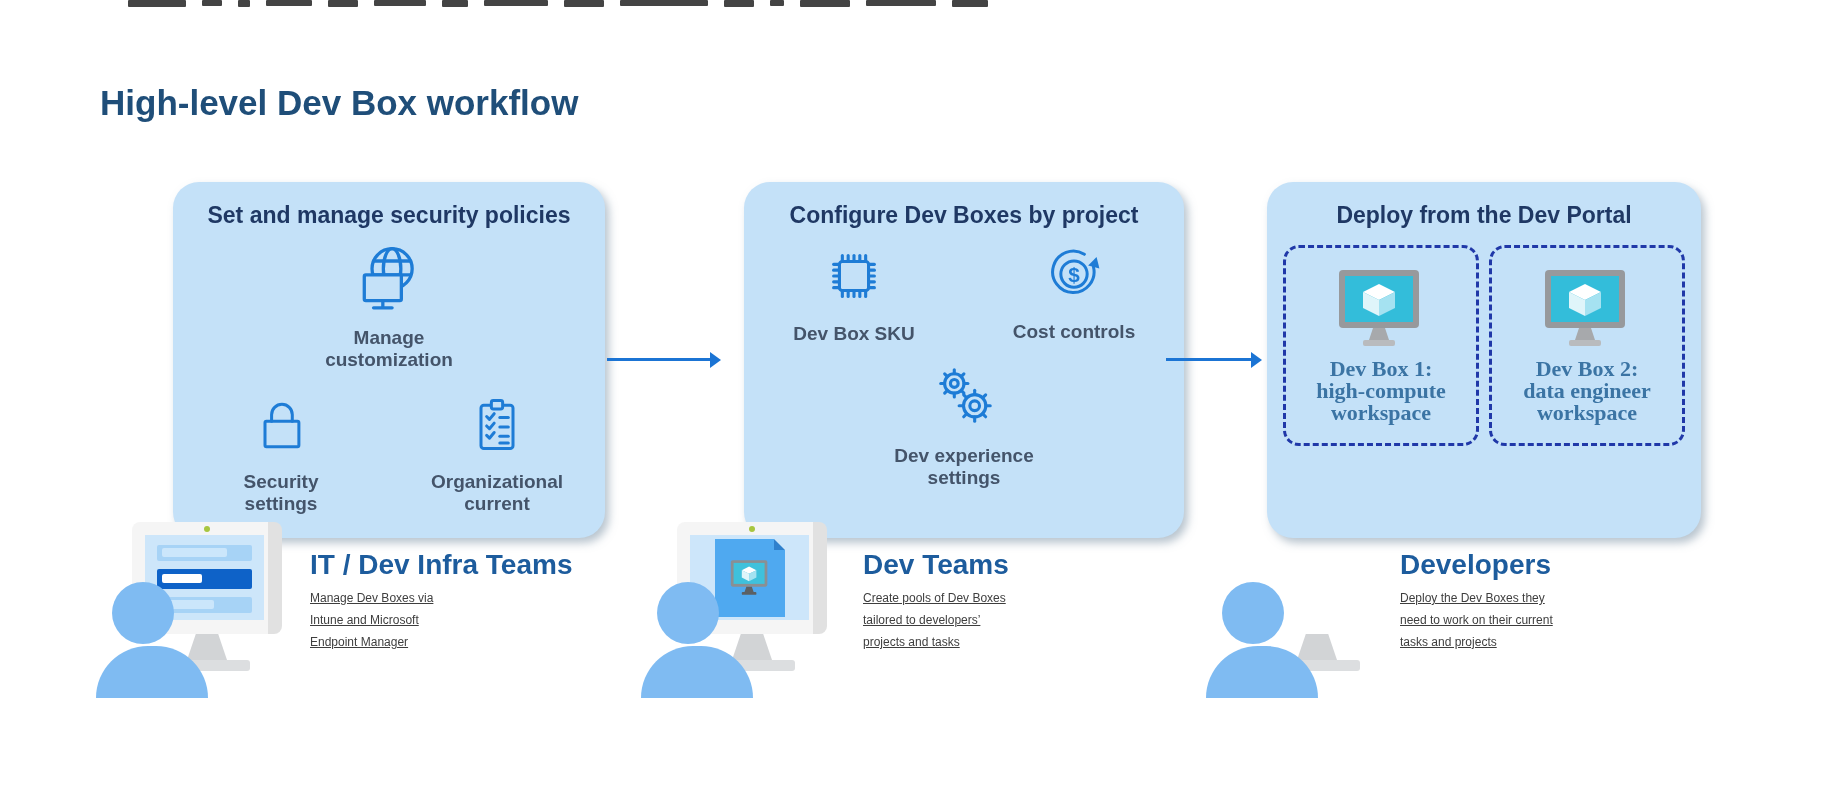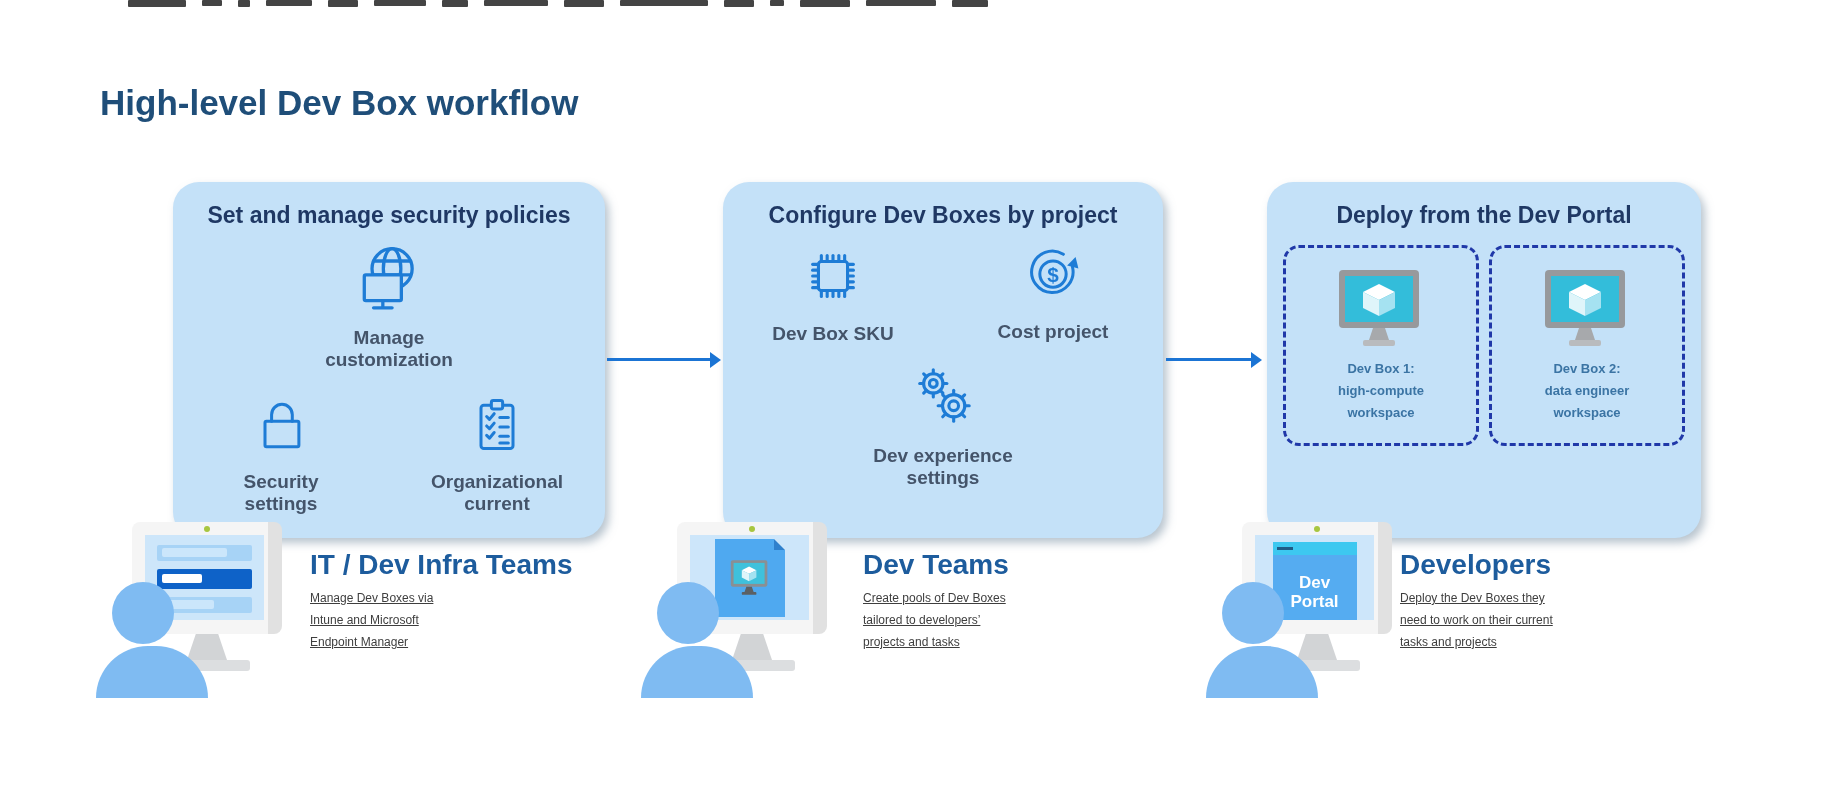--- a/index.html
+++ b/index.html
@@ -10,21 +10,21 @@
   .topcrop{position:absolute;left:128px;top:0;height:8px;display:flex;gap:16px;align-items:flex-start;}
   .tseg{height:6px;background:#2a2a2a;border-radius:1px;opacity:.88;}
   .tseg:nth-child(odd){height:7px;}
 
   .page-title{position:absolute;left:100px;top:60px;font-size:35px;font-weight:700;color:var(--page-title);}
 
   
   .panel{position:absolute;top:182px;height:356px;background:var(--panel-bg);border-radius:26px;
          box-shadow:4px 5px 8px rgba(116,140,160,.5);z-index:1;}
   .panel-1{left:173px;width:432px;}
-  .panel-2{left:723px;width:440px;}
+  .panel-2{left:744px;width:440px;}
   .panel-3{left:1267px;width:434px;}
   .panel-title{margin-top:20px;text-align:center;font-size:23px;font-weight:700;color:var(--panel-title);}
 
   .feature{display:flex;flex-direction:column;align-items:center;}
   .feature .lbl{margin-top:14px;text-align:center;font-size:19px;font-weight:600;color:var(--label);line-height:22px;}
   .prow{display:flex;}
   .prow .feature{flex:1;}
 
   .p1-top{margin-top:14px;}
   .p1-row{margin-top:22px;}
@@ -32,21 +32,21 @@
   .p2-row2{margin-top:20px;}
 
   svg.oicon{stroke:var(--accent-blue);fill:none;stroke-width:3.2;stroke-linecap:round;stroke-linejoin:round;}
   .fillpanel{fill:var(--panel-bg);}
   .fillaccent{fill:var(--accent-blue);stroke:none;font-weight:bold;}
 
   
   .boxes{display:flex;gap:10px;margin:16px 16px 0 16px;}
   .devbox{flex:1;height:201px;border:3px dashed var(--dashed-border);border-radius:16px;
           display:flex;flex-direction:column;align-items:center;padding-top:20px;box-sizing:border-box;}
-  .devbox .lbl{margin-top:10px;text-align:center;font-size:13px;font-weight:600;color:var(--devbox-label);line-height:22px;}
+  .devbox .lbl{margin-top:10px;text-align:center;font-size:22px;font-weight:600;color:var(--devbox-label);line-height:22px;font-family:Liberation Serif, serif;}
 
   
   .arrow{position:absolute;top:358px;height:3px;background:var(--arrow);z-index:1;}
   .arrow::after{content:'';position:absolute;right:-10px;top:-6.5px;width:0;height:0;
                 border-left:11px solid var(--arrow);border-top:8px solid transparent;border-bottom:8px solid transparent;}
   .arrow-1{left:607px;width:104px;}
   .arrow-2{left:1166px;width:86px;}
 
   
   .illus{position:absolute;width:200px;height:172px;z-index:2;}
@@ -194,21 +194,21 @@
         </div>
       </div>
       <div class="feature">
         <svg class="oicon" width="64" height="64" viewBox="0 0 68 68">
           <circle cx="34" cy="33" r="14"></circle>
           <path d="M54.7,25.5 A22,22 0 1 1 45,12"></path>
           <polygon class="fillaccent" points="58,15 61,27 49,24"></polygon>
           <text class="fillaccent" x="34" y="41" font-size="22" text-anchor="middle">$</text>
         </svg>
         <div class="lbl">
-          <div>Cost project</div>
+          <div>Cost controls</div>
         </div>
       </div>
     </div>
     <div class="prow p2-row2">
       <div class="feature">
         <svg class="oicon" width="66" height="66" viewBox="0 0 68 68">
           <circle cx="24" cy="19" r="10"></circle>
             <circle cx="24" cy="19" r="4"></circle>
           <line x1="24" y1="5" x2="24" y2="9"></line>
             <line x1="24" y1="29" x2="24" y2="33"></line>
@@ -324,31 +324,20 @@
   <div class="actor-text text-2">
     <div class="actor-title">Dev Teams</div>
     <div class="actor-desc">
       <div>Create pools of Dev Boxes</div>
       <div>tailored to developers’</div>
       <div>projects and tasks</div>
     </div>
   </div>
 
   <div class="illus illus-3">
-    <div class="mon">
-      <div class="scr portal">
-        <div class="pwin">
-          <div class="pbar"></div>
-          <div class="plab">
-            <span>Dev</span>
-            <span>Portal</span>
-          </div>
-        </div>
-      </div>
-    </div>
     <div class="stand"></div>
     <div class="mbase"></div>
     <div class="head"></div>
     <div class="bod"></div>
   </div>
   <div class="actor-text text-3">
     <div class="actor-title">Developers</div>
     <div class="actor-desc">
       <div>Deploy the Dev Boxes they</div>
       <div>need to work on their current</div>

